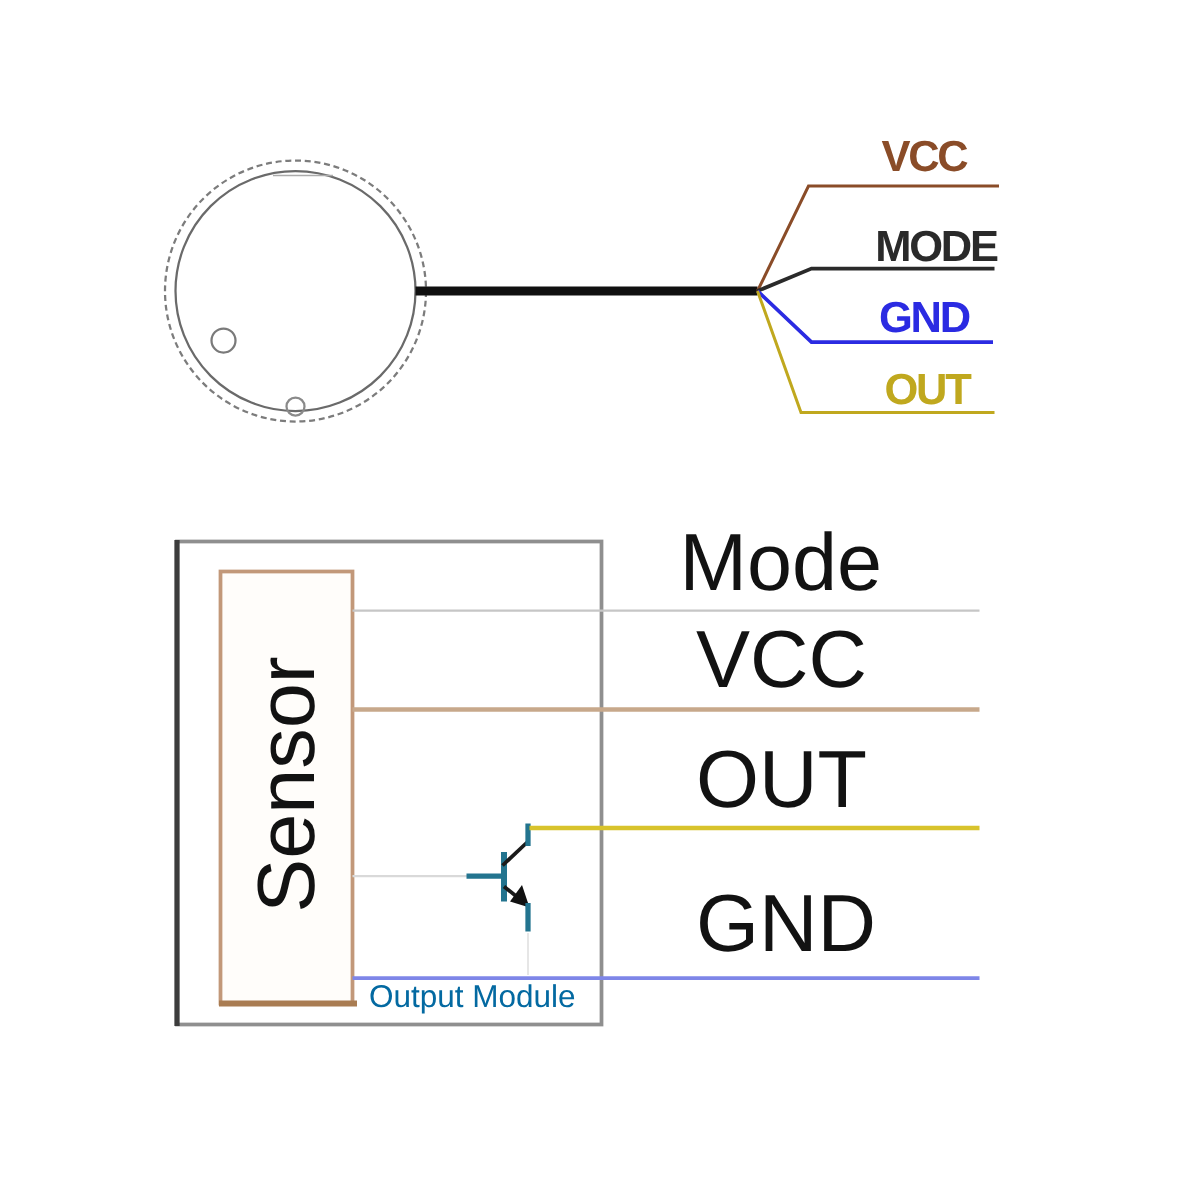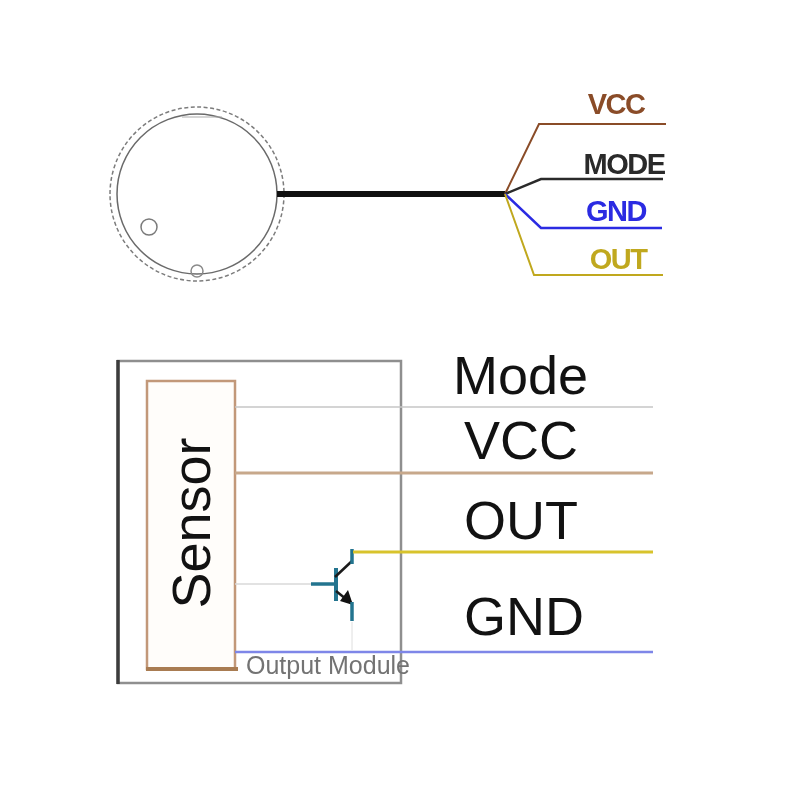--- a/index.html
+++ b/index.html
@@ -16,21 +16,21 @@
     position:absolute;color:#121212;font-size:54px;line-height:54px;
     font-family:"Liberation Sans",sans-serif;white-space:nowrap;
   }
   .sensor-label{
     position:absolute;left:41px;top:496px;width:300px;height:54px;
     text-align:center;color:#121212;font-size:54px;line-height:54px;
     transform:rotate(-90deg);transform-origin:50% 50%;
     font-family:"Liberation Sans",sans-serif;white-space:nowrap;
   }
   .module-label{
-    position:absolute;left:246px;top:653px;color:#737373;font-size:25px;line-height:24px;
+    position:absolute;left:246px;top:653px;color:#0369a1;font-size:21px;line-height:24px;
     font-family:"Liberation Sans",sans-serif;white-space:nowrap;
   }
 </style>
 </head>
 <body>
 
 <div class="canvas">
 
   <svg width="800" height="800" viewBox="0 0 800 800">
 

